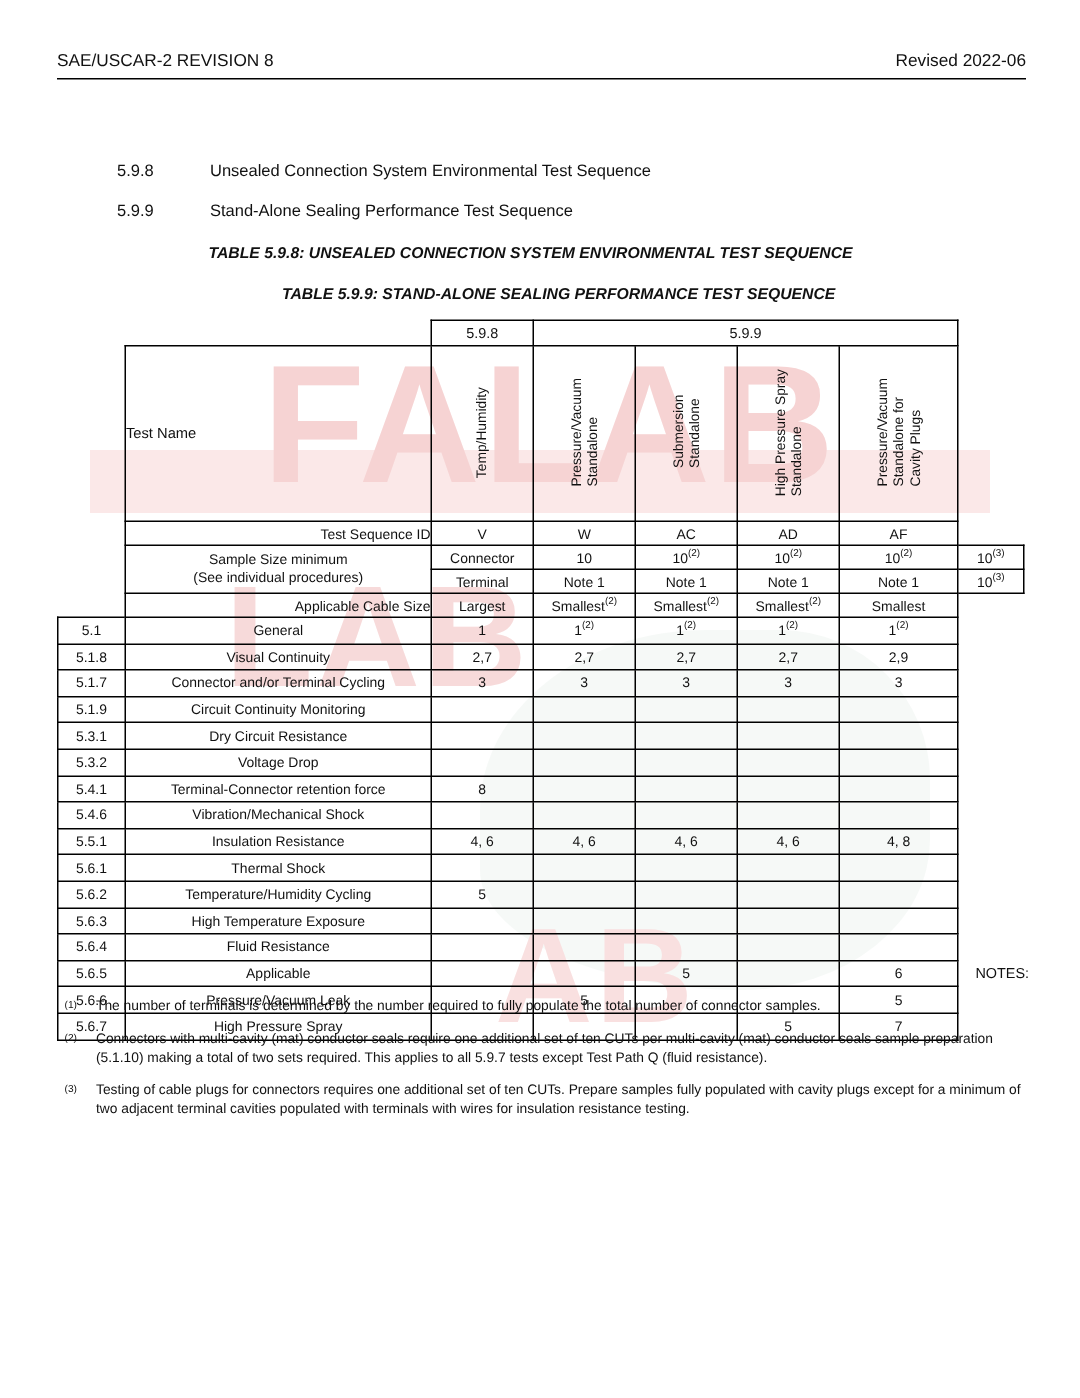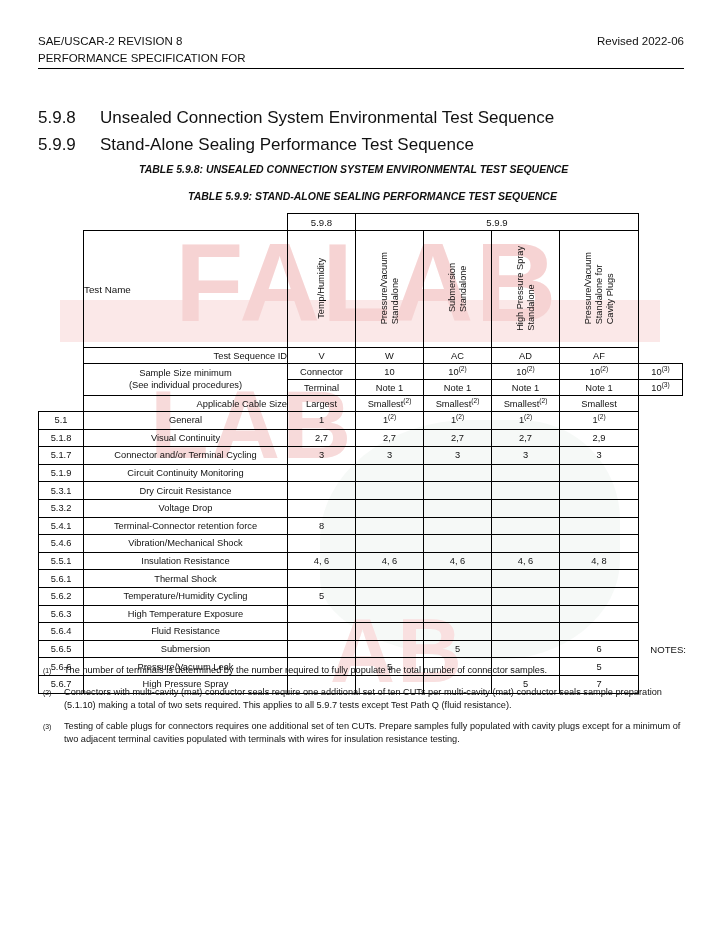--- a/index.html
+++ b/index.html
@@ -87,23 +87,24 @@
     white-space: nowrap;
   }
   .hdr-rule {
     border-bottom: 1.3px solid #000;
     margin-top: 2px;
   }
 
   
   .sec-line {
     position: absolute;
-    font-size: 17px;
+    font-size: 11px;
     color: #111;
     white-space: nowrap;
+    margin-left: 40px;
   }
   .sec-num { display: inline-block; width: 62px; }
 
   .tbl-title {
     position: absolute;
     font-size: 10.5px;
     font-weight: bold;
     font-style: italic;
     color: #111;
     white-space: nowrap;
@@ -222,24 +223,20 @@
     <div class="wm-text wm-b">LAB</div>
     <div class="wm-text wm-c">AB</div>
   </div>
 
   <div class="content">
 
     <div class="doc-header">
       <div class="hdr-row">
         <span>SAE/USCAR-2 REVISION 8</span>
         <span>Revised 2022-06</span>
-      </div>
-      <div class="hdr-row">
-        <span>PERFORMANCE SPECIFICATION FOR</span>
-        <span></span>
       </div>
       <div class="hdr-rule"></div>
     </div>
 
     <div class="sec-line" style="left:38px; top:108px;">
       <span class="sec-num">5.9.8</span><span>Unsealed Connection System Environmental Test Sequence</span>
     </div>
     <div class="sec-line" style="left:38px; top:135px;">
       <span class="sec-num">5.9.9</span><span>Stand-Alone Sealing Performance Test Sequence</span>
     </div>
@@ -447,21 +444,21 @@
             <td class="lft">5.6.4</td>
             <td class="lft">Fluid Resistance</td>
             <td class="ctr"></td>
             <td class="ctr"></td>
             <td class="ctr"></td>
             <td class="ctr"></td>
             <td class="ctr"></td>
           </tr>
           <tr class="data-row">
             <td class="lft">5.6.5</td>
-            <td class="lft">Submersion</td>
+            <td class="lft">Applicable</td>
             <td class="ctr"></td>
             <td class="ctr"></td>
             <td class="ctr"><span>5</span></td>
             <td class="ctr"></td>
             <td class="ctr"><span>6</span></td>
           </tr>
           <tr class="data-row">
             <td class="lft">5.6.6</td>
             <td class="lft">Pressure/Vacuum Leak</td>
             <td class="ctr"></td>

